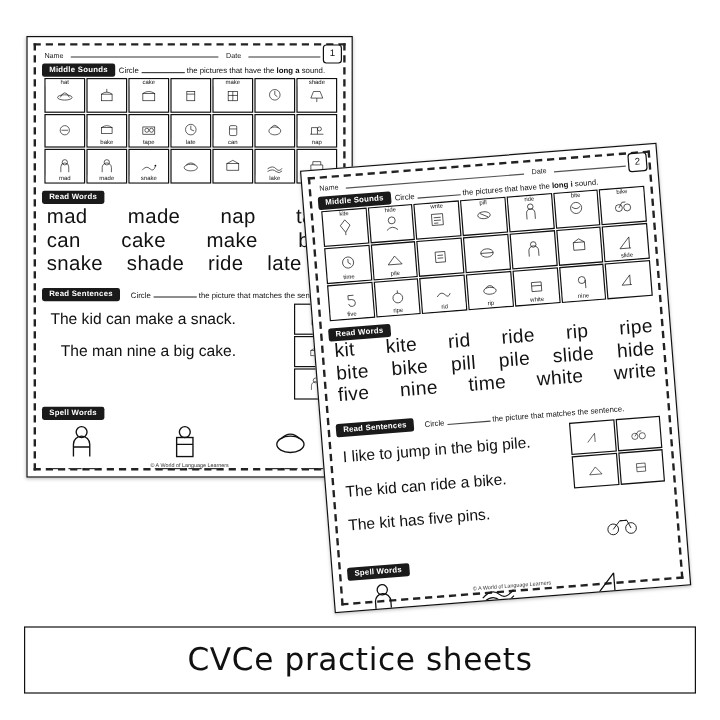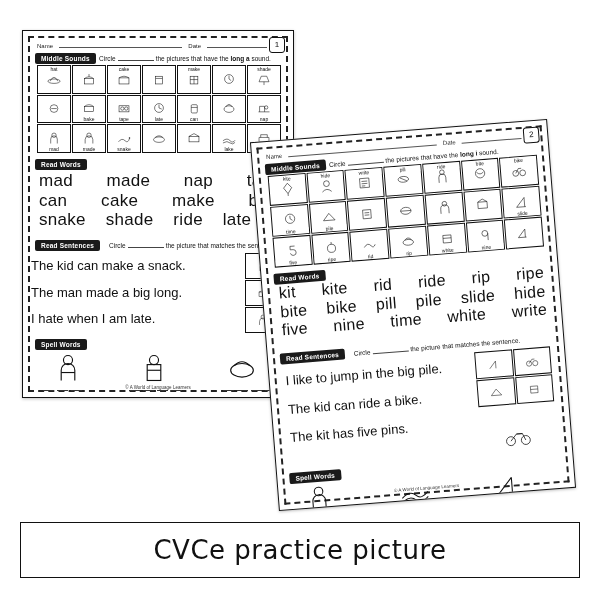--- a/index.html
+++ b/index.html
@@ -425,24 +425,23 @@
         <span>late</span>
         <span>b</span>
       </div>
     </div>
 
     <div class="banner" style="top:209px;">Read Sentences</div>
     <div class="direction" style="left:86px; top:210px;">
       <span>Circle</span><span class="fill"></span><span>the picture that matches the sentence.</span>
     </div>
 
-    <div class="sentences" style="left:8px; top:222px; font-size:13px; line-height:2.05;">
+    <div class="sentences" style="left:19px; top:222px; font-size:13px; line-height:2.05;text-align:right;">
       <div class="sline">The kid can make a snack.</div>
-      <div class="sline">The man made a big long.</div>
-      <div class="sline">I hate when I am late.</div>
+      <div class="sline">The man nine a big cake.</div>
     </div>
 
     <div class="sent-boxes" style="left:222px; top:222px; width:36px; grid-template-rows:repeat(3,26px); gap:1px;">
       <div class="sent-box">
         <svg class="blob" viewBox="0 0 30 30">
             <circle cx="15" cy="9" r="4" class="ln"></circle>
             <path class="ln" d="M9 25v-8a6 6 0 0112 0v8"></path>
           </svg>
       </div>
       <div class="sent-box">
@@ -772,16 +771,16 @@
           <span class="dash"></span>
           <span class="dash"></span>
           <span class="dash"></span>
       </div>
     </div>
 
     <div class="footer-credit" style="left:0; right:0; bottom:8px;">© A World of Language Learners</div>
   </div>
 
   <div class="title-card">
-    <span class="title-text">CVCe practice picture</span>
+    <span class="title-text">CVCe practice sheets</span>
   </div>
 
 </div>
 
 </body></html>

